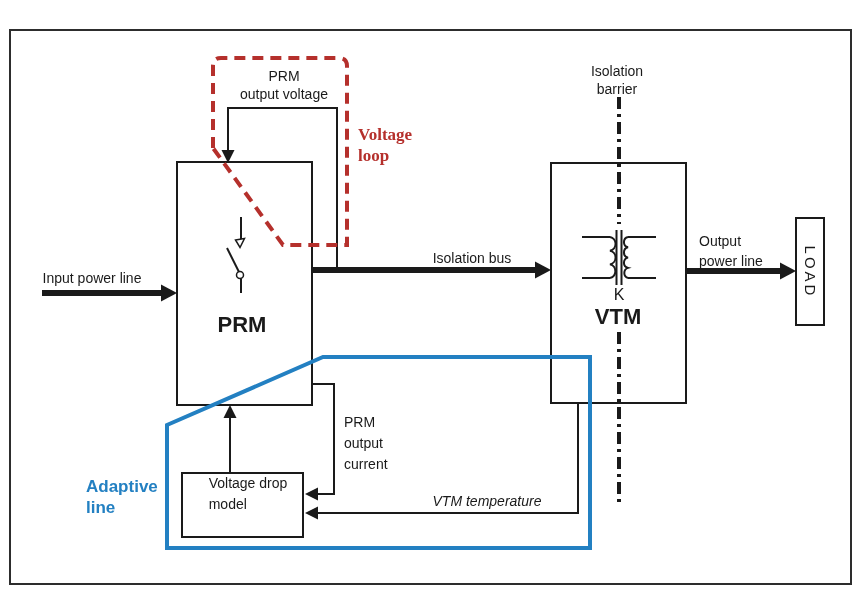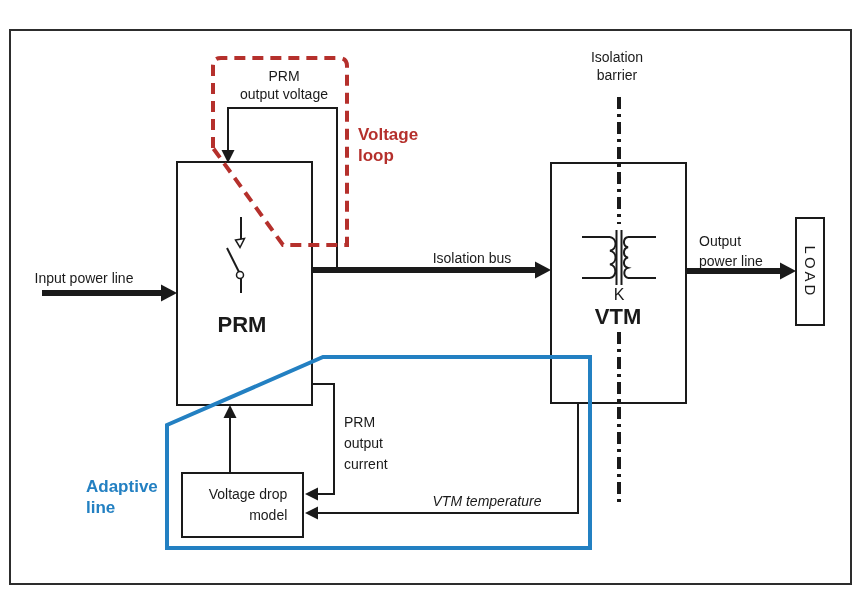--- a/index.html
+++ b/index.html
@@ -11,28 +11,28 @@
     position:absolute;left:9px;top:29px;width:843px;height:556px;
     border:2px solid #2d2d2d;box-sizing:border-box;
   }
   svg.layer{position:absolute;left:0;top:0;}
   .lbl{
     position:absolute;font-size:14px;line-height:18px;white-space:pre-line;
     color:#1a1a1a;
   }
   .center{transform:translateX(-50%);text-align:center;}
   .loop-label{font-weight:bold;font-size:17px;line-height:21px;}
-  .red-text{color:var(--loop_red,#b5302c);}
+  .red-text{color:var(--loop_red,#b5302c);font-family:Liberation Serif, serif;}
   .blue-text{color:var(--loop_blue,#2380c2);}
   .block-title{font-weight:bold;font-size:22px;line-height:26px;}
   .lh21{line-height:21px;}
   .lh20{line-height:20px;}
   #lbl-voltage-drop-model{
-    left:182px;top:473px;width:132px;height:64px;
-    display:flex;align-items:center;justify-content:center;text-align:right;
+    left:182px;top:462px;width:132px;height:64px;
+    display:flex;align-items:center;justify-content:center;text-align:left;
     line-height:21px;
   }
   #lbl-load{
     left:796px;top:218px;width:28px;height:107px;
     display:flex;align-items:center;justify-content:center;
   }
   #lbl-load span{
     transform:rotate(90deg);font-size:15px;letter-spacing:3px;white-space:nowrap;
   }
   
@@ -104,24 +104,24 @@
 
     <path class="blueloop" d="M590,357 H323 L167,425 V548 H590 Z"></path>
   </svg>
 
   <div class="lbl center" style="left:284px;top:67px;">PRM
 output voltage</div>
 
   <div class="lbl loop-label red-text" style="left:358px;top:124px;">Voltage
 loop</div>
 
-  <div class="lbl center" style="left:617px;top:48px;">Isolation
+  <div class="lbl center" style="left:617px;top:62px;">Isolation
 barrier</div>
 
-  <div class="lbl center" style="left:84px;top:269px;">Input power line</div>
+  <div class="lbl center" style="left:92px;top:269px;">Input power line</div>
 
   <div class="lbl center" style="left:472px;top:249px;">Isolation bus</div>
 
   <div class="lbl lh20" style="left:699px;top:231px;">Output
 power line</div>
 
   <div class="lbl block-title center" style="left:242px;top:312px;">PRM</div>
 
   <div class="lbl center" style="left:619px;top:286px;font-size:16px;">K</div>
 

